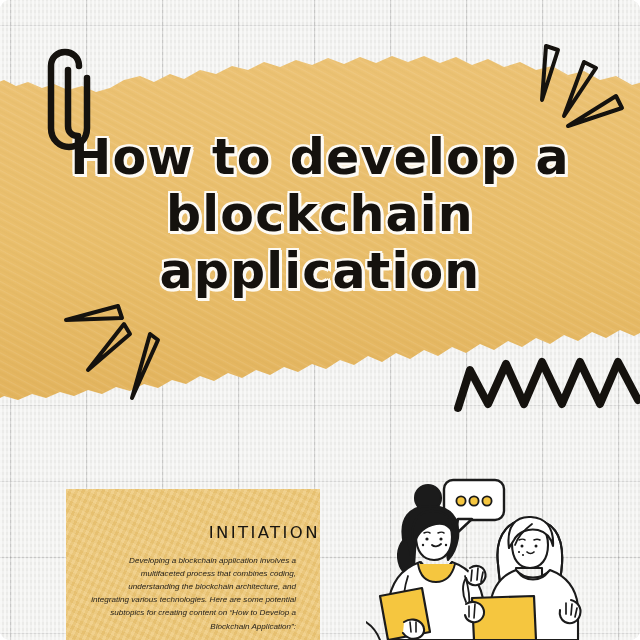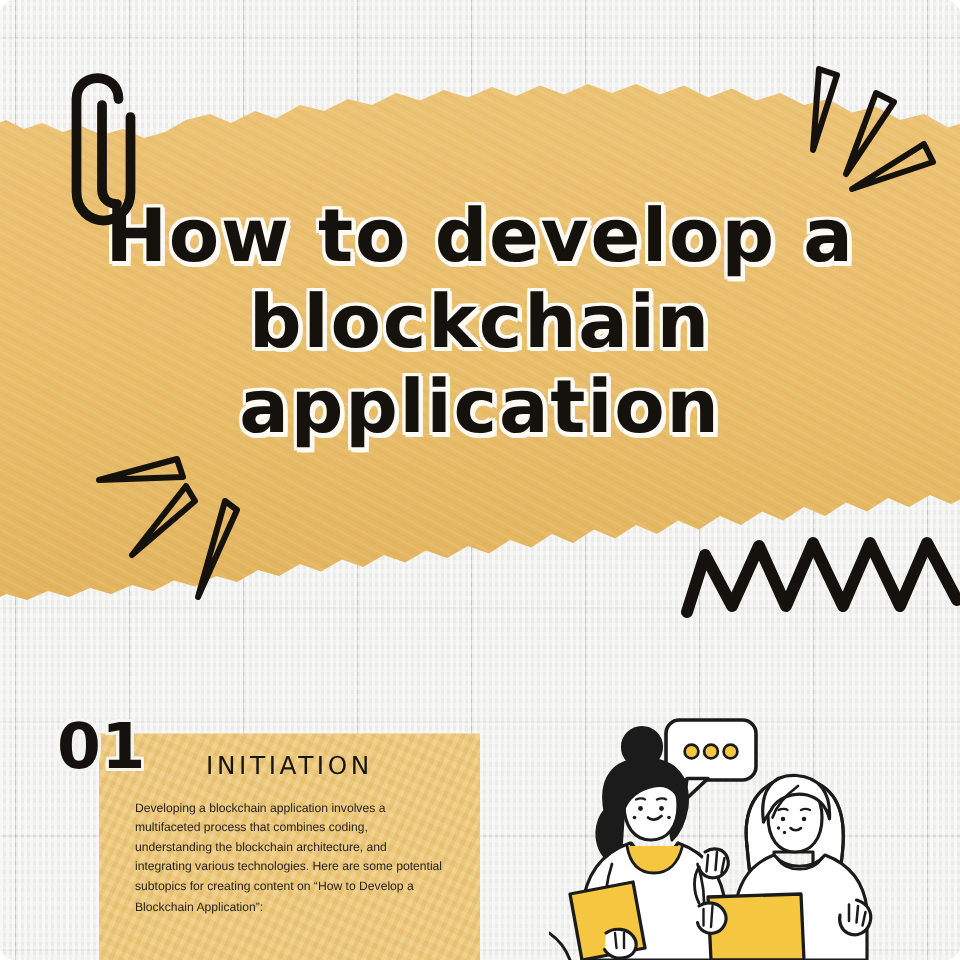--- a/index.html
+++ b/index.html
@@ -100,35 +100,36 @@
     top: 489px;
     width: 254px;
     height: 151px;
     background: #eec877;
     background-image:
       repeating-linear-gradient(115deg, rgba(255,255,255,0.10) 0 3px, rgba(150,110,40,0.05) 3px 6px),
       repeating-linear-gradient(25deg, rgba(255,255,255,0.07) 0 4px, rgba(150,110,40,0.04) 4px 8px);
     z-index: 4;
   }
   .card-heading {
-    margin: 12px 0 0 0;
-    text-align: center;
+    margin: 34px 0 0 0;
+    text-align: right;
     font-family: "DejaVu Sans", sans-serif;
     font-weight: 400;
     font-size: 16.5px;
     letter-spacing: 2.4px;
     color: #181510;
   }
   .card-body {
     margin: 12px 24px 0 24px;
     font-family: "Liberation Sans", sans-serif;
     font-size: 8.1px;
     line-height: 1.62;
     color: #26221b;
-    text-align: left;
+    text-align: right;
+    font-style: italic;
   }
 
   
   .illustration {
     position: absolute;
     left: 366px;
     top: 472px;
     width: 274px;
     height: 168px;
     z-index: 5;
@@ -213,21 +214,20 @@
       </g>
     </svg>
   </div>
 
   <div class="deco zigzag">
     <svg viewBox="0 0 192 76" aria-hidden="true">
       <path d="M6,66 L18,28 L36,62 L54,22 L72,62 L90,20 L110,62 L128,20 L148,62 L166,20 L186,58" fill="none" stroke="#15120e" stroke-width="8" stroke-linecap="round" stroke-linejoin="round"></path>
     </svg>
   </div>
 
-  <div class="number-badge">01</div>
 
   <div class="content-card">
     <div class="card-heading">INITIATION</div>
     <div class="card-body">Developing a blockchain application involves a multifaceted process that combines coding, understanding the blockchain architecture, and integrating various technologies. Here are some potential subtopics for creating content on “How to Develop a Blockchain Application”:</div>
   </div>
 
   <div class="illustration">
     <svg viewBox="0 0 274 168" aria-hidden="true">
       <g fill="none" stroke="#1b1b1b" stroke-width="2.1" stroke-linecap="round" stroke-linejoin="round">
 

